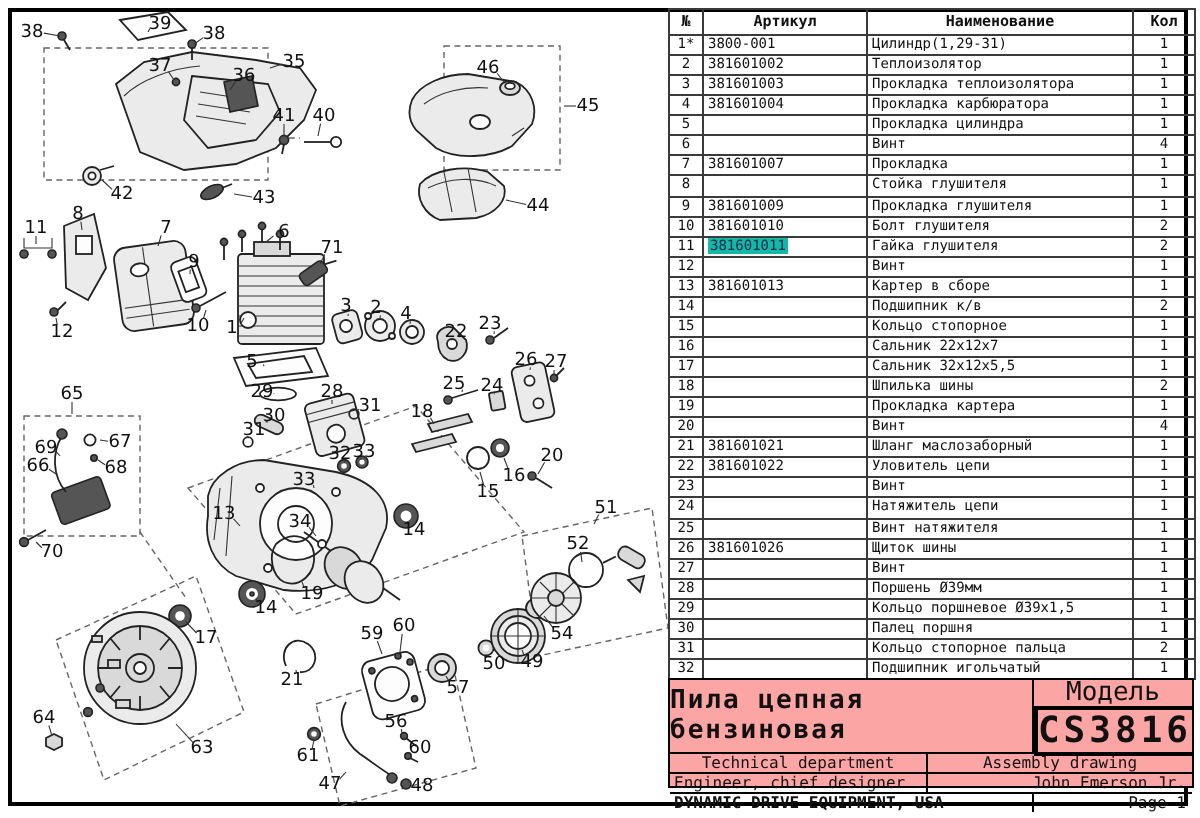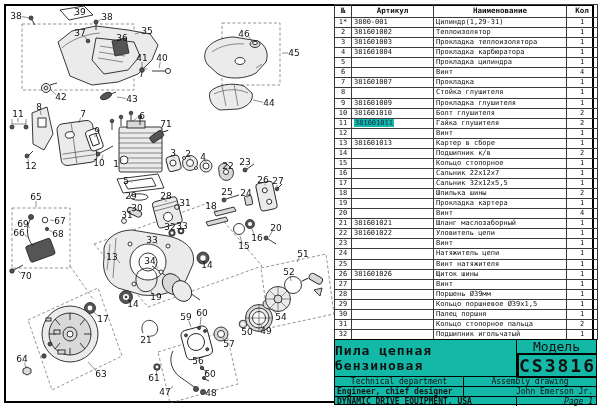--- a/index.html
+++ b/index.html
@@ -22,36 +22,36 @@
   
   .tablewrap{position:absolute;left:334px;top:4px;width:263px;height:336px;box-sizing:border-box;}
   table.parts{width:100%;height:100%;border-collapse:collapse;table-layout:fixed;font-size:7px;line-height:1;}
   table.parts th,table.parts td{border:1px solid #3a3a3a;padding:0 2px;overflow:hidden;white-space:nowrap;}
   table.parts th{font-size:7.5px;font-weight:bold;text-align:center;height:12px;}
   col.c-num{width:17px;}col.c-art{width:82px;}col.c-name{width:133px;}col.c-qty{width:31px;}
   td.t-num,td.t-qty{text-align:center;}
   td.t-art,td.t-name{text-align:left;}
   .hl{background:#14b8a6;color:#122a52;padding:0 1px;}
   
-  .tb{position:absolute;left:334px;top:339px;width:263px;height:66px;box-sizing:border-box;border:1px solid #000;display:flex;flex-direction:column;background:#14b8a6;font-size:8px;}
+  .tb{position:absolute;left:334px;top:339px;width:263px;height:55px;box-sizing:border-box;border:1px solid #000;display:flex;flex-direction:column;background:#fca5a5;font-size:8px;}
   .tb *{box-sizing:border-box;}
   .tb-r1{display:flex;height:37px;border-bottom:1px solid #000;}
   .tb-title{width:182px;border-right:1px solid #000;display:flex;align-items:center;justify-content:center;font-weight:bold;font-size:13px;letter-spacing:1px;}
   .tb-model{flex:1;display:flex;flex-direction:column;}
   .tb-model-label{height:13px;display:flex;align-items:center;justify-content:center;font-size:13px;}
   .tb-model-value{flex:1;border:2px solid #000;border-right:none;display:flex;align-items:center;justify-content:center;font-weight:bold;font-size:18px;letter-spacing:2px;}
   .tb-r2,.tb-r3{display:flex;height:10px;border-bottom:1px solid #000;align-items:stretch;}
   .tb-r2 .l,.tb-r3 .l{width:129px;border-right:1px solid #000;display:flex;align-items:center;}
   .tb-r2 .r,.tb-r3 .r{flex:1;display:flex;align-items:center;}
   .tb-r2 .l,.tb-r2 .r{justify-content:center;}
-  .tb-r3 .l{justify-content:flex-start;padding-left:2px;font-weight:bold;}
+  .tb-r3 .l{justify-content:flex-start;padding-left:2px;}
   .tb-r3 .r{justify-content:flex-end;padding-right:3px;}
   .tb-r4{display:flex;flex:1;align-items:stretch;}
   .tb-r4 .l{width:182px;border-right:1px solid #000;display:flex;align-items:center;justify-content:flex-start;padding-left:2px;font-weight:bold;}
-  .tb-r4 .r{flex:1;display:flex;align-items:center;justify-content:flex-end;padding-right:3px;font-style:italic;}
+  .tb-r4 .r{flex:1;display:flex;align-items:center;justify-content:flex-end;padding-right:3px;}
 </style>
 </head>
 <body>
 
 <div class="frame"></div>
 
 <svg class="diagram" viewBox="0 0 600 409" xmlns="http://www.w3.org/2000/svg">
 
   <rect class="dash" x="22" y="24" width="112" height="66"></rect>
   <rect class="dash" x="222" y="23" width="58" height="62"></rect>

